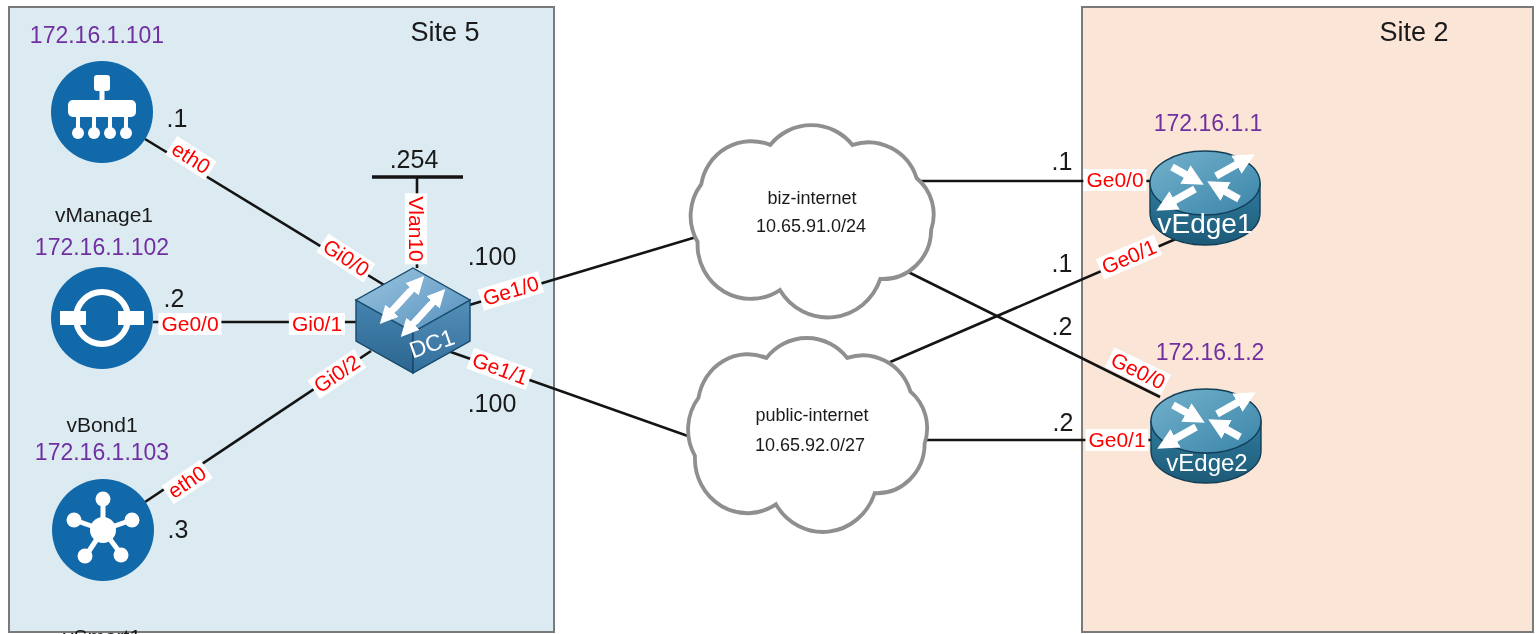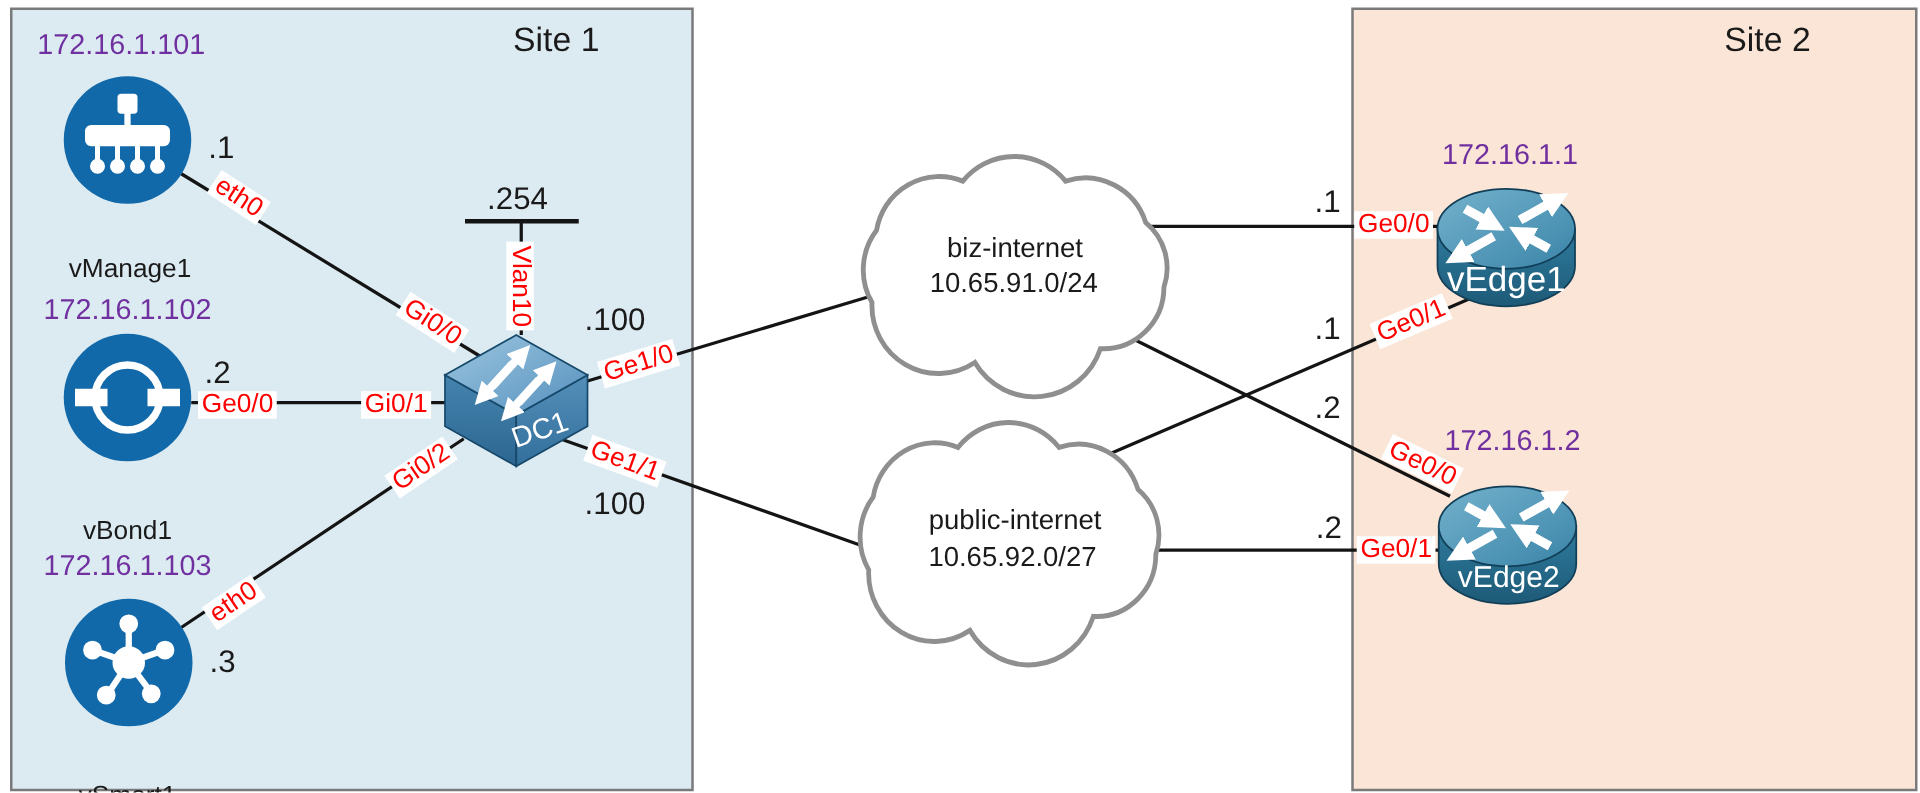--- a/index.html
+++ b/index.html
@@ -4,21 +4,21 @@
 <style>
   html,body{margin:0;padding:0;background:#fff;}
   .canvas{position:relative;width:1536px;height:634px;overflow:hidden;
           font-family:"Liberation Sans",sans-serif;}
   .canvas svg{position:absolute;left:0;top:0;}
   .lbl{position:absolute;transform:translate(-50%,-50%);white-space:nowrap;
        color:#1a1a1a;line-height:1.1;}
   .site-title{font-size:27px;}
   .ip{font-size:23px;color:var(--ip-purple,#7030a0);text-align:center;}
   .nodename{font-size:21px;margin-top:40px;}
-  .cloudname{font-size:22px;}
+  .cloudname{font-size:18px;}
   .whitelbl{color:#fff;font-size:23px;}
   .addr{font-size:25px;}
   .if{font-size:21px;color:var(--interface-label-red,#fe0000);
       background:#fff;padding:0 3px;line-height:1.05;}
   .link{stroke:var(--link-black,#141414);stroke-width:2.6;}
 </style>
 </head>
 <body>
 
 <div class="canvas">
@@ -142,21 +142,21 @@
     <ellipse cx="1206" cy="421" rx="55" ry="32" fill="url(#gCylTop)" stroke="#123f58" stroke-width="1.4"></ellipse>
     <g stroke="#ffffff" stroke-width="7.5">
       <line x1="1173" y1="405" x2="1191" y2="415" marker-end="url(#ah)"></line>
       <line x1="1217" y1="414" x2="1242" y2="400" marker-end="url(#ah)"></line>
       <line x1="1196" y1="427" x2="1171" y2="441" marker-end="url(#ah)"></line>
       <line x1="1240" y1="437" x2="1222" y2="427" marker-end="url(#ah)"></line>
     </g>
   </g>
 </svg>
 
-<div class="lbl site-title" style="left:445px;top:33px">Site 1</div>
+<div class="lbl site-title" style="left:445px;top:33px">Site 5</div>
 <div class="lbl site-title" style="left:1414px;top:33px">Site 2</div>
 
 <div class="lbl ip" style="left:97px;top:36px">172.16.1.101</div>
 <div class="lbl ip" style="left:102px;top:248px">172.16.1.102</div>
 <div class="lbl ip" style="left:102px;top:453px">172.16.1.103</div>
 <div class="lbl ip" style="left:1208px;top:124px">172.16.1.1</div>
 <div class="lbl ip" style="left:1210px;top:353px">172.16.1.2</div>
 
 <div class="lbl nodename" style="left:104px;top:175px">vManage1</div>
 <div class="lbl nodename" style="left:102px;top:385px">vBond1</div>

